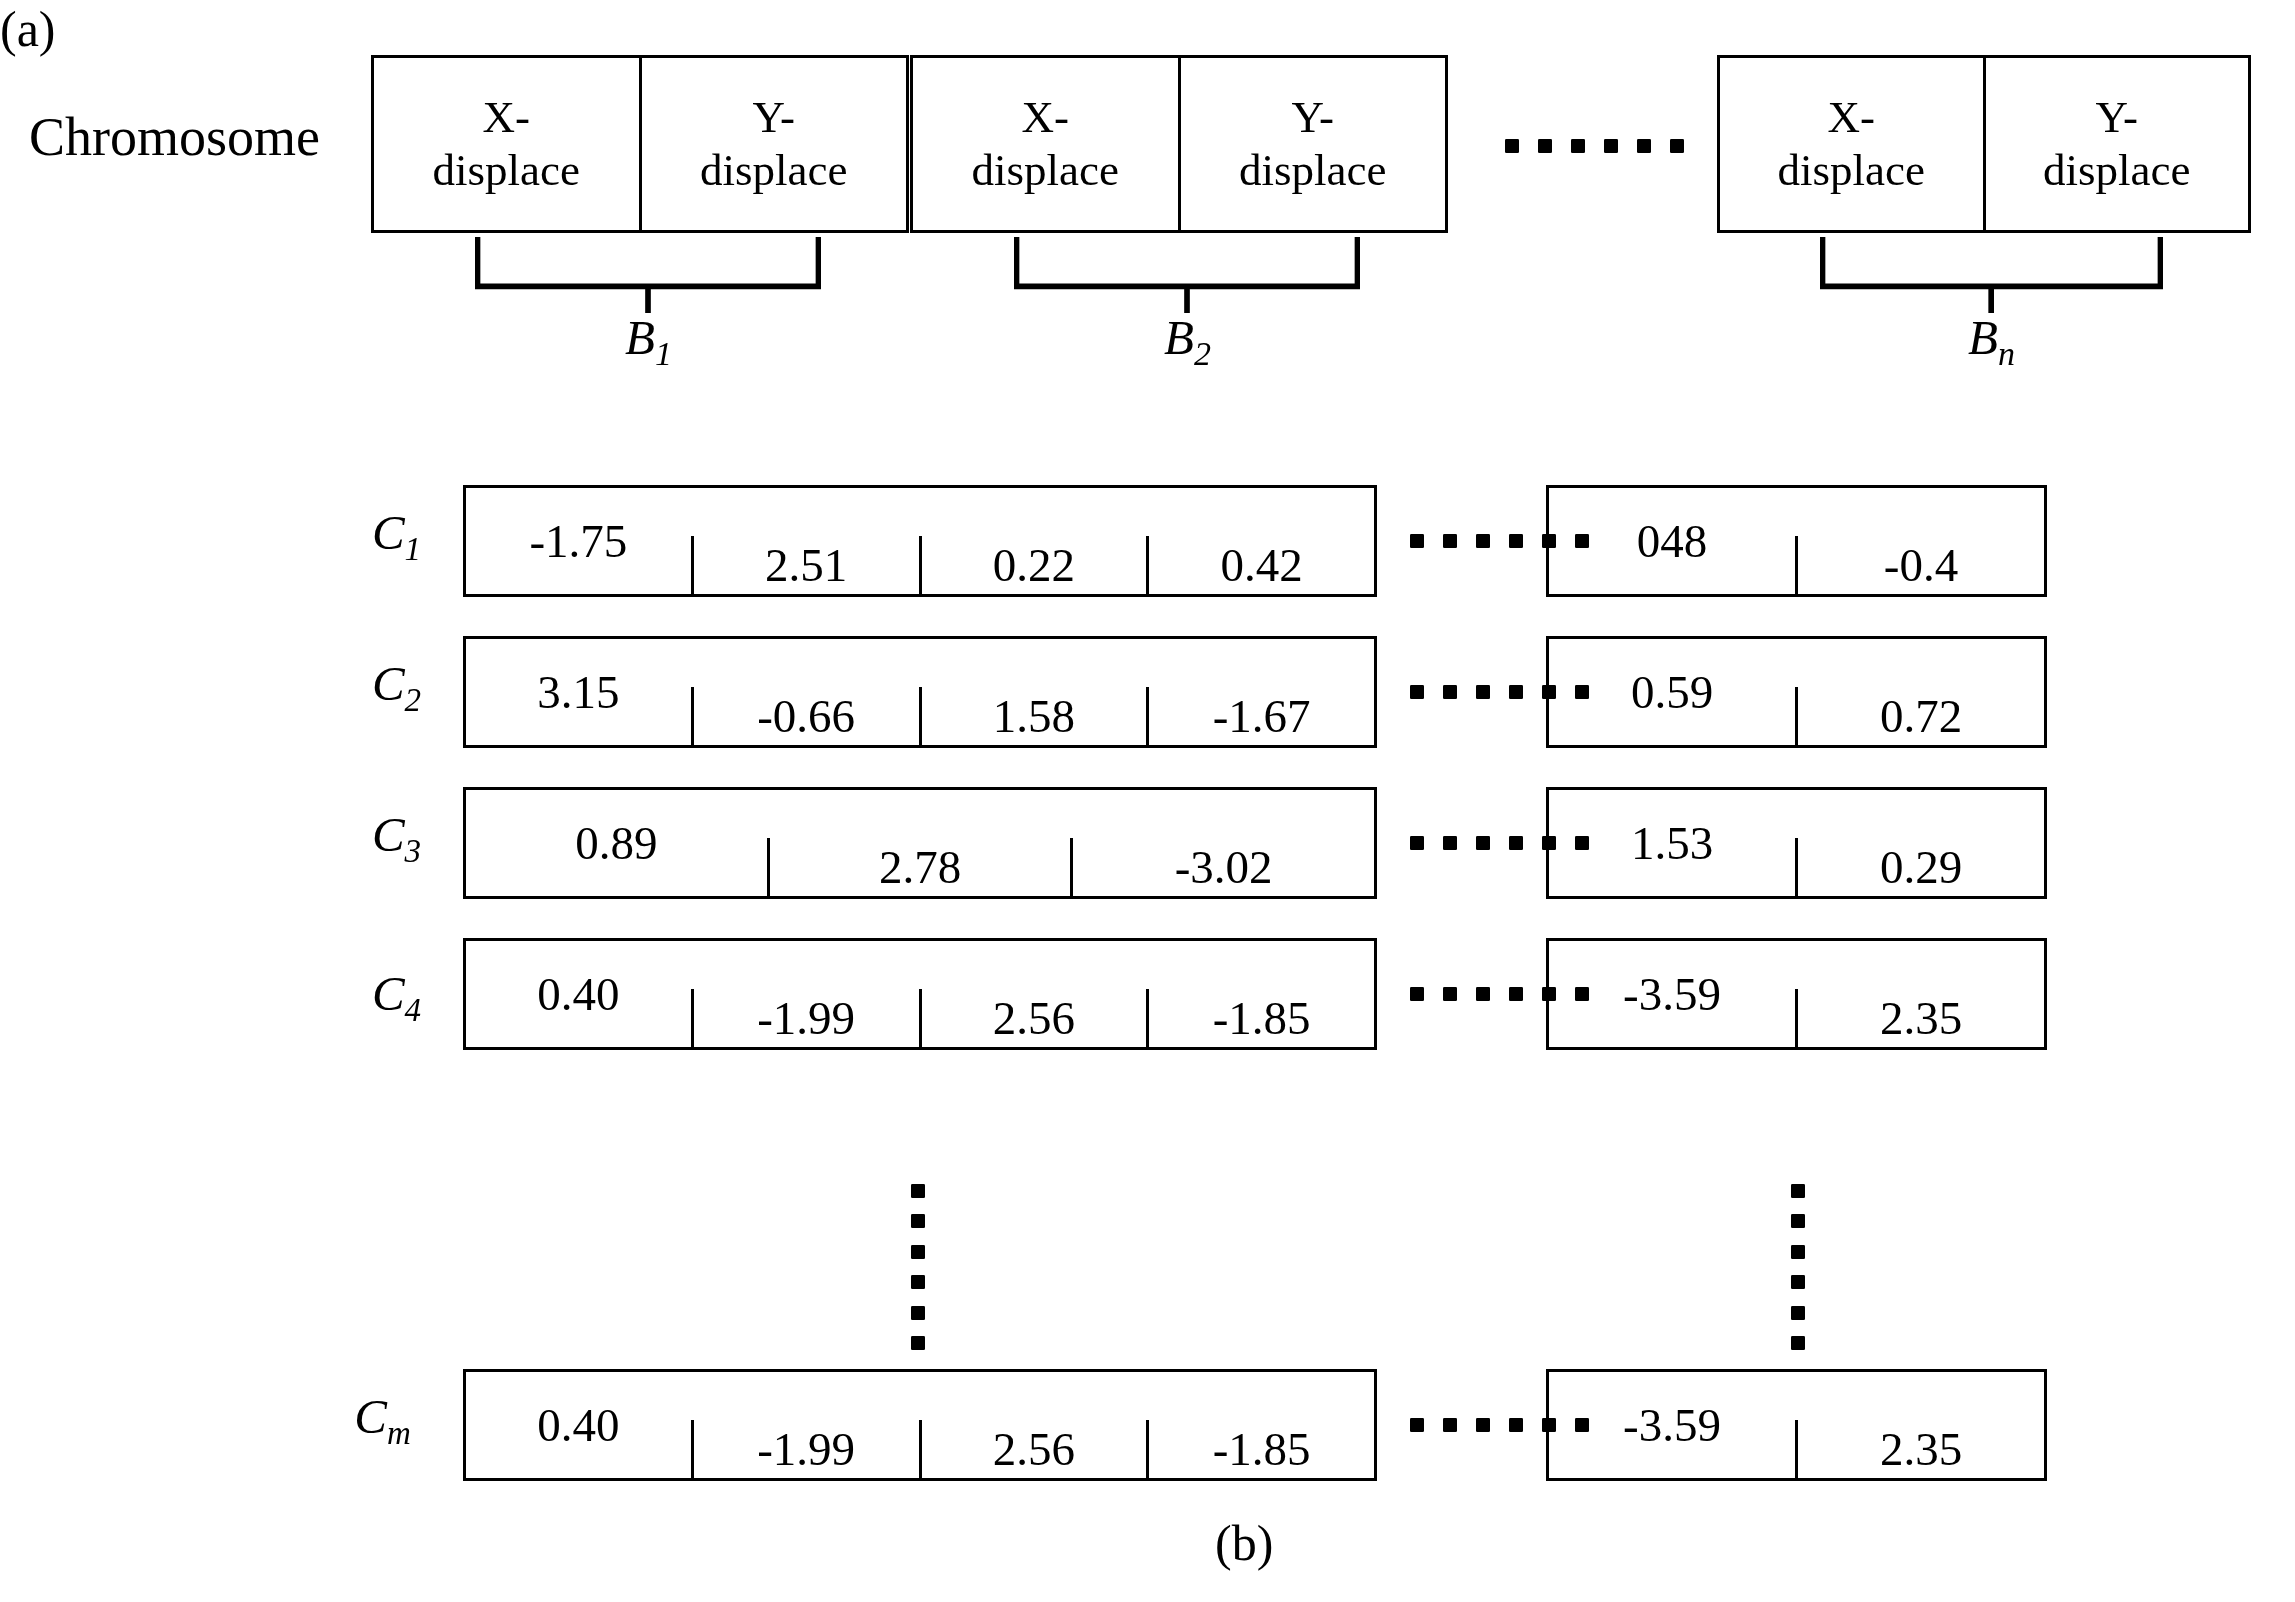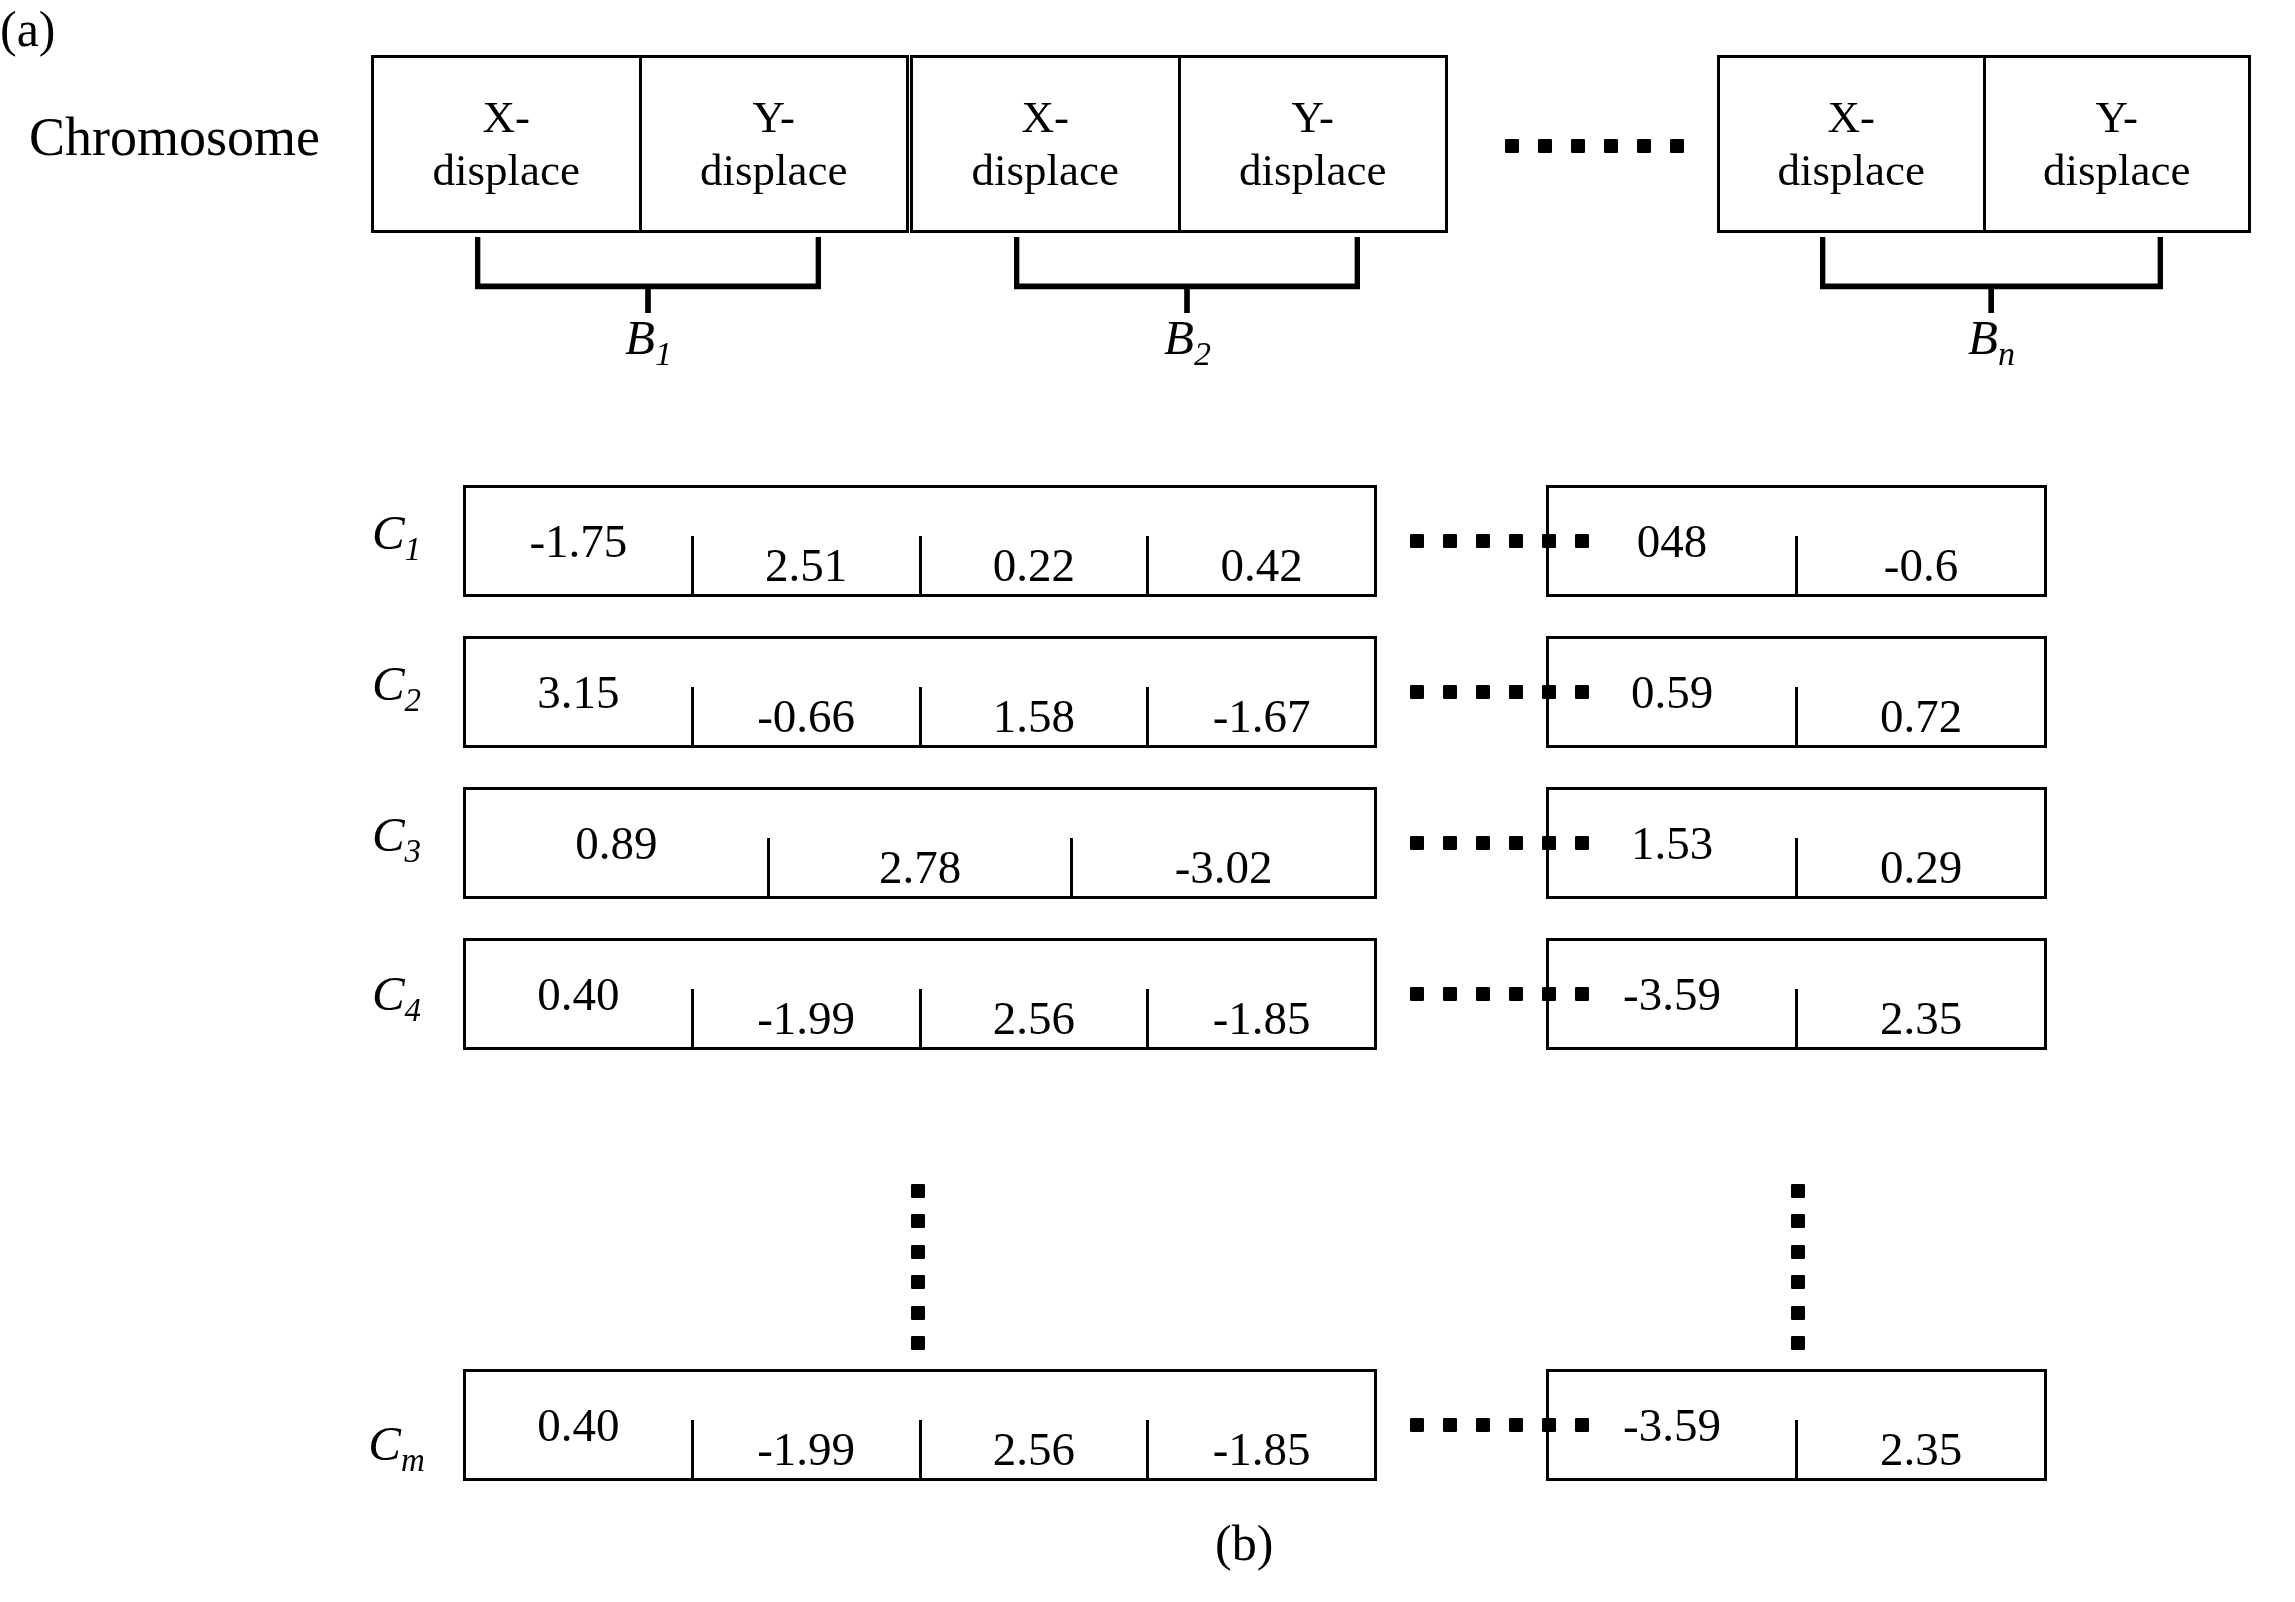--- a/index.html
+++ b/index.html
@@ -186,21 +186,21 @@
     <div class="dots-h row-ellipsis">
       <i></i>
         <i></i>
         <i></i>
         <i></i>
         <i></i>
         <i></i>
     </div>
     <div class="val-group grp-right">
       <div class="val-cell">048</div>
-      <div class="val-cell">-0.6</div>
+      <div class="val-cell">-0.4</div>
     </div>
   </div>
 
   <div class="chrom-row" style="left:0;top:636px;">
     <div class="row-label" style="left:346px;">
       <span>C</span><sub>2</sub>
     </div>
     <div class="val-group grp-left">
       <div class="val-cell">3.15</div>
       <div class="val-cell">-0.66</div>
@@ -279,21 +279,21 @@
   <div class="dots-v" id="vdots-right">
     <i></i>
       <i></i>
       <i></i>
       <i></i>
       <i></i>
       <i></i>
   </div>
 
   <div class="chrom-row" style="left:0;top:1369px;">
-    <div class="row-label" style="left:346px;margin-top:27px;">
+    <div class="row-label" style="left:332px;">
       <span>C</span><sub>m</sub>
     </div>
     <div class="val-group grp-left">
       <div class="val-cell">0.40</div>
       <div class="val-cell">-1.99</div>
       <div class="val-cell">2.56</div>
       <div class="val-cell">-1.85</div>
     </div>
     <div class="dots-h row-ellipsis">
       <i></i>

